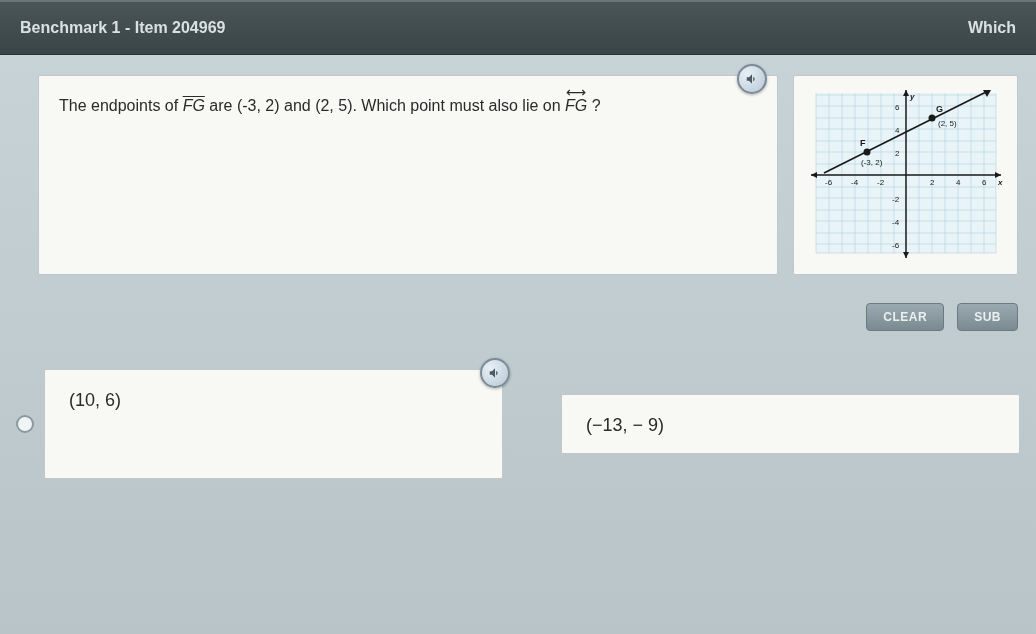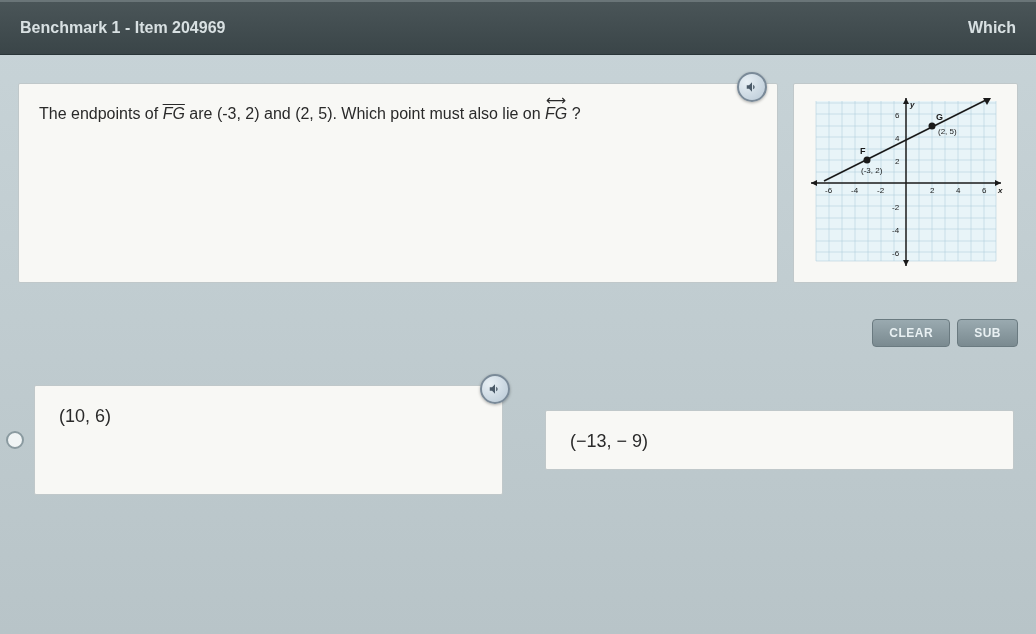--- a/index.html
+++ b/index.html
@@ -15,23 +15,24 @@
       color: #d8e0e2;
       padding: 17px 20px;
       font-size: 16px;
       font-weight: bold;
       border-top: 2px solid #6a7578;
       border-bottom: 1px solid #2a3538;
       display: flex;
       justify-content: space-between;
     }
     .content {
-      padding: 28px 18px;
+      padding: 20px 18px;
       display: flex;
       gap: 15px;
+      margin-left: 20px;
     }
     .question-card {
       background: #f8f8f5;
       border: 1px solid #c0c8ca;
       border-radius: 2px;
       padding: 18px 20px;
       flex: 1;
       height: 200px;
       position: relative;
     }
@@ -76,38 +77,38 @@
       width: 225px;
       height: 200px;
       display: flex;
       align-items: center;
       justify-content: center;
     }
     .buttons-row {
       display: flex;
       justify-content: flex-end;
       padding: 8px 18px;
-      gap: 7px;
+      gap: 13px;
     }
     .action-btn {
       background: linear-gradient(to bottom, #9aaab0, #7a8a90);
       color: #e8f0f2;
       border: 1px solid #6a7a80;
       border-radius: 4px;
       padding: 6px 16px;
       font-size: 12px;
       font-weight: bold;
       cursor: pointer;
       letter-spacing: 0.5px;
     }
     .answers-area {
-      padding: 30px 6px 0;
+      padding: 30px 16px 0;
       display: flex;
       flex-wrap: wrap;
-      gap: 20px 14px;
+      gap: 20px 30px;
     }
     .answer-row {
       display: flex;
       align-items: center;
       width: calc(50% - 15px);
       gap: 10px;
     }
     .radio {
       width: 18px;
       height: 18px;

